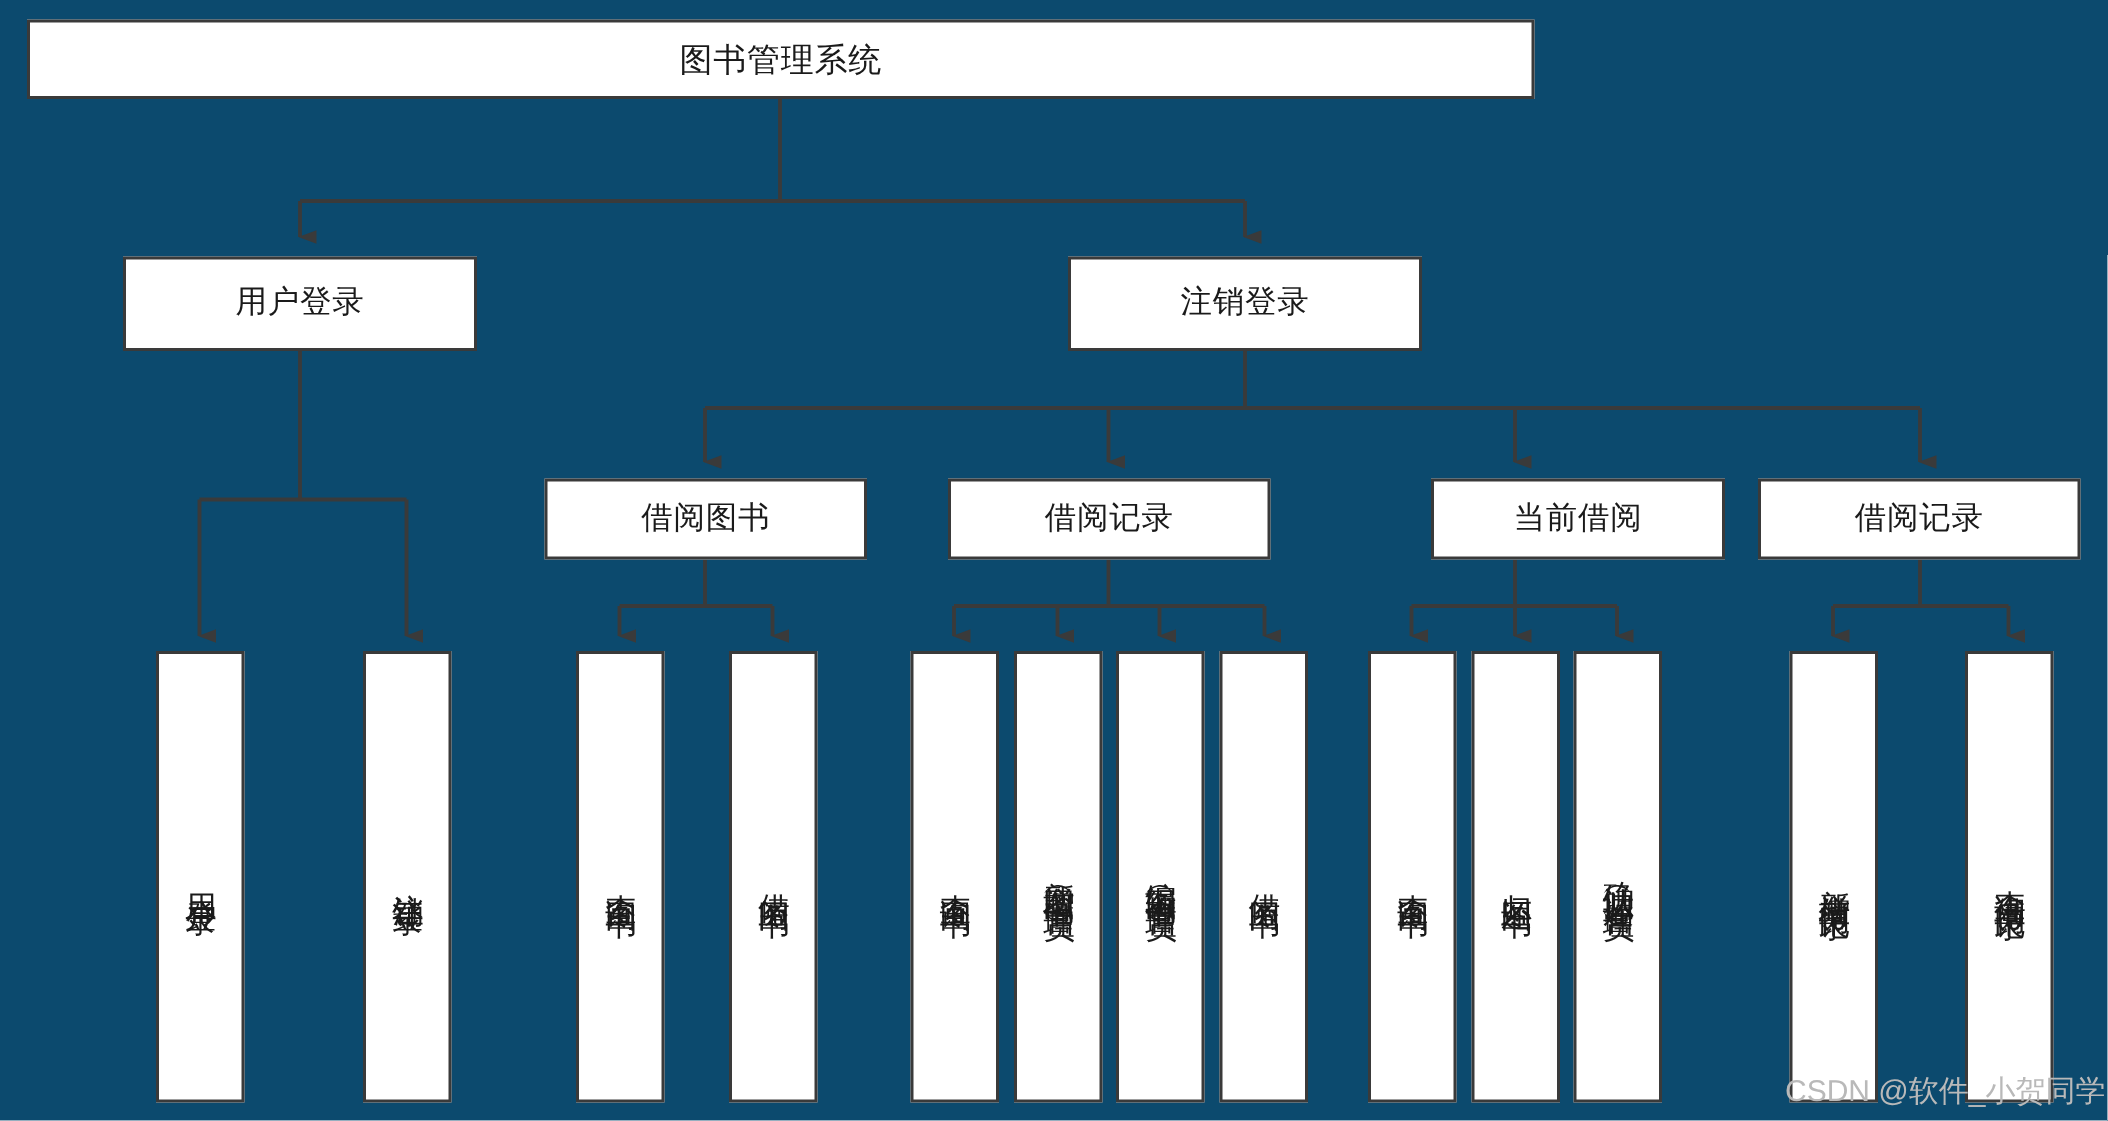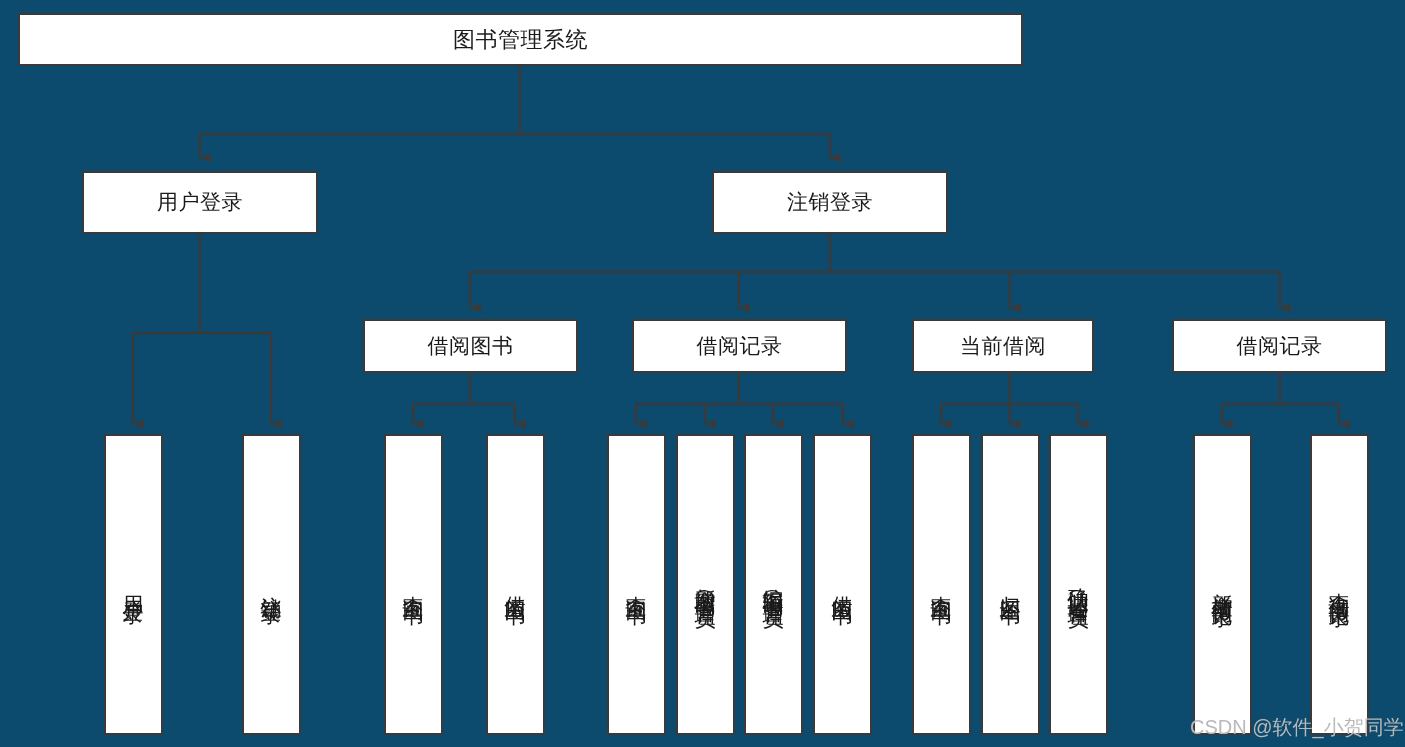--- a/index.html
+++ b/index.html
@@ -138,21 +138,21 @@
   <div class="node horizontal" style="left:712px; top:171px; width:236px; height:63px;">
     <span class="node-label">注销登录</span>
   </div>
 
   <div class="node horizontal" style="left:363px; top:319px; width:215px; height:54px;">
     <span class="node-label">借阅图书</span>
   </div>
   <div class="node horizontal" style="left:632px; top:319px; width:215px; height:54px;">
     <span class="node-label">借阅记录</span>
   </div>
-  <div class="node horizontal" style="left:912px; top:319px; width:182px; height:54px;">
+  <div class="node horizontal" style="left:954px; top:319px; width:196px; height:54px;">
     <span class="node-label">当前借阅</span>
   </div>
   <div class="node horizontal" style="left:1172px; top:319px; width:215px; height:54px;align-items:center;">
     <span class="node-label">借阅记录</span>
   </div>
 
   <div class="node vertical" style="left:104px; top:434px; width:59px; height:301px;">
     <span class="node-label">用户登录</span>
   </div>
   <div class="node vertical" style="left:242px; top:434px; width:59px; height:301px;">

